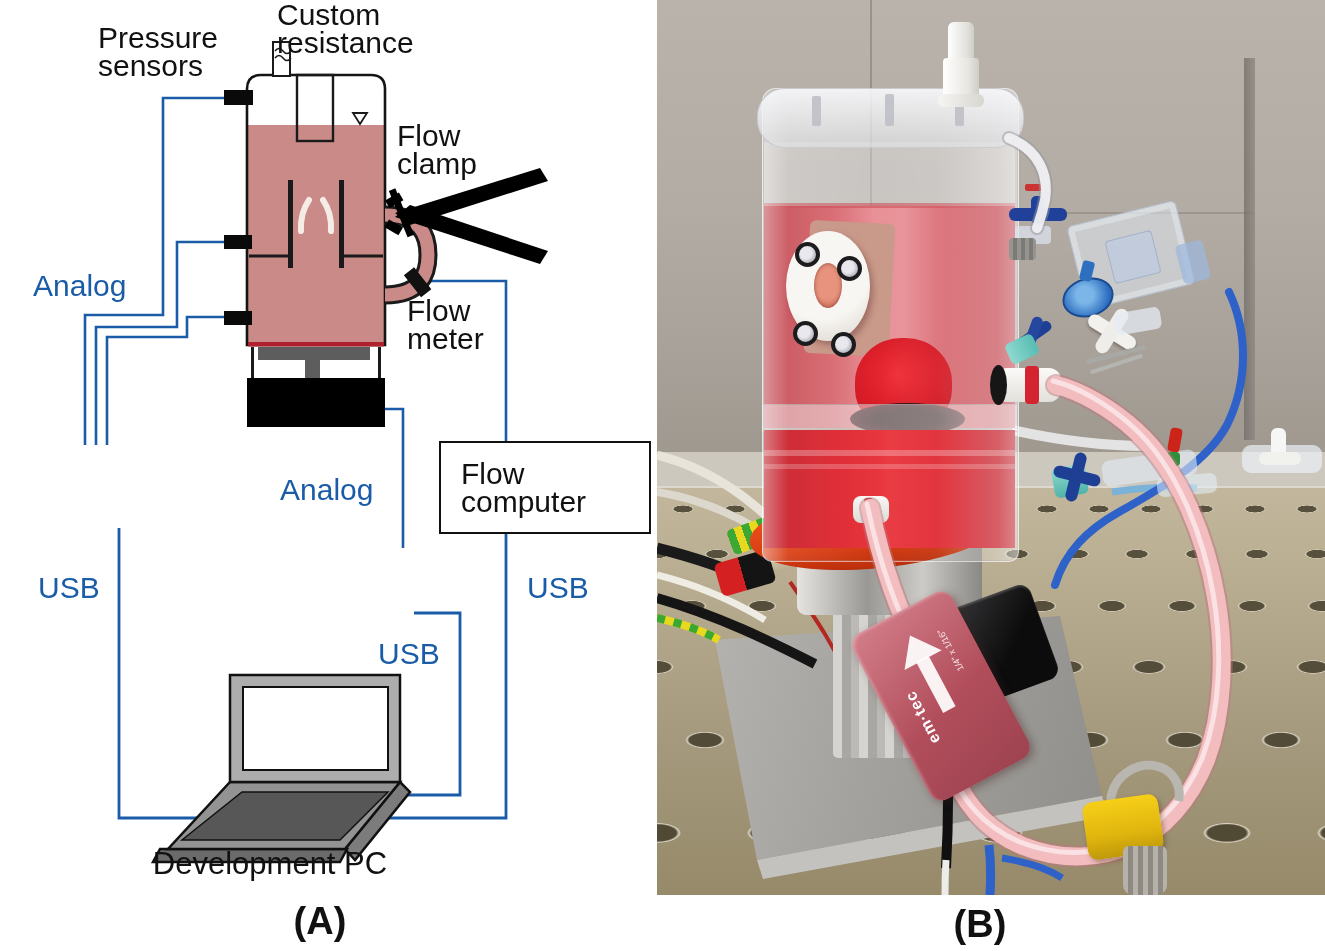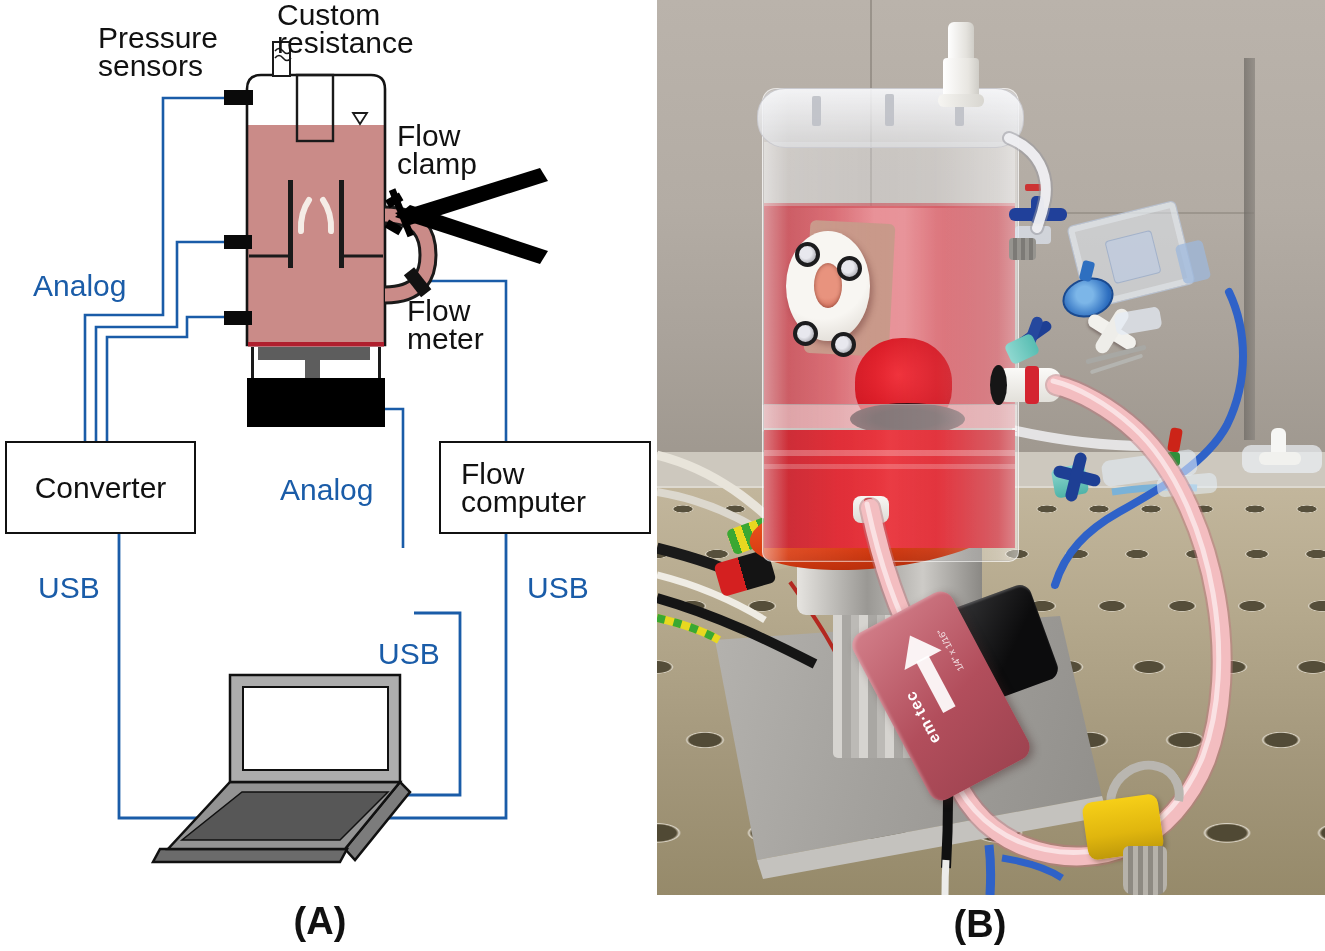--- a/index.html
+++ b/index.html
@@ -96,28 +96,26 @@
 clamp</div>
   <div class="abs lbl" style="left:407px;top:297px">Flow
 meter</div>
 
   <div class="abs lbl blue" style="left:33px;top:272px">Analog</div>
   <div class="abs lbl blue" style="left:280px;top:476px">Analog</div>
   <div class="abs lbl blue" style="left:38px;top:574px">USB</div>
   <div class="abs lbl blue" style="left:378px;top:640px">USB</div>
   <div class="abs lbl blue" style="left:527px;top:574px">USB</div>
 
-  <div class="abs box ctr" style="left:5px;top:441px;width:187px;height:89px">
-      <span class="lbl">Converter</span>
-    </div>
   <div class="abs box" style="left:439px;top:441px;width:188px;height:89px;padding-left:20px">
       <span class="lbl">Flow
 computer</span>
     </div>
 
+  <div class="abs lbl" style="left:115px;top:850px;width:310px;text-align:center;font-size:31px">Development PC</div>
   <div class="abs cap" style="left:270px;top:900px;width:100px">(A)</div>
   <div class="abs cap" style="left:930px;top:903px;width:100px">(B)</div>
 
   <div id="panel-b" class="abs">
 
     <div class="abs" style="left:0;top:0;width:668px;height:460px;
          background:linear-gradient(180deg,#bab3ab 0%,#b3aca4 45%,#a9a29a 75%,#9f988f 100%);"></div>
     <div class="abs" style="left:213px;top:0;width:2px;height:455px;background:rgba(116,108,100,0.45);"></div>
     <div class="abs" style="left:213px;top:212px;width:384px;height:2px;background:rgba(116,108,100,0.35);"></div>
     <div class="abs" style="left:587px;top:58px;width:11px;height:382px;background:linear-gradient(90deg,#6f6b66,#8a857f);opacity:.75;"></div>

